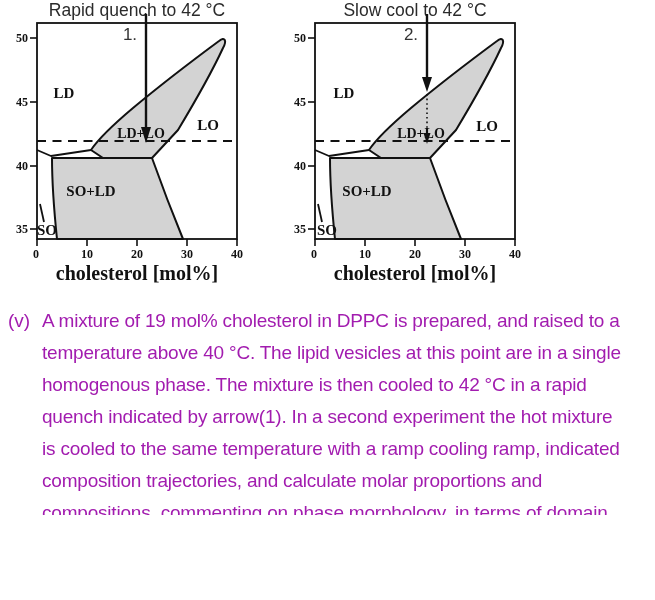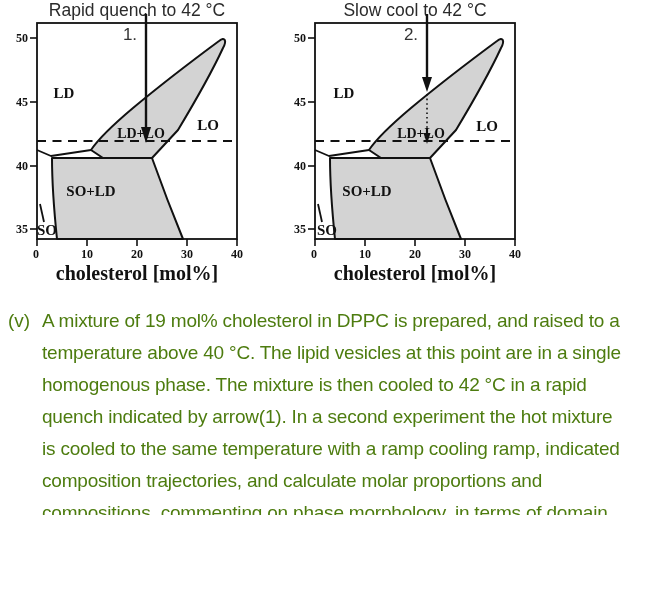--- a/index.html
+++ b/index.html
@@ -1,18 +1,18 @@
 <!DOCTYPE html>
 <html><head>
 <meta charset="utf-8">
 <style>
   html,body { margin:0; padding:0; background:#ffffff; }
   .page {
     position:relative; width:655px; height:515px; background:#ffffff;
-    font-family:"Liberation Sans", sans-serif; color:#4d7c0f; overflow:hidden;
+    font-family:"Liberation Sans", sans-serif; color:#a21caf; overflow:hidden;
   }
   .fig { position:absolute; left:0; top:0; }
 
   
   .frame      { fill:none; stroke:#111; stroke-width:1.8px; }
   .region     { fill:#d3d3d3; stroke:#111; stroke-width:2px; stroke-linejoin:round; }
   .pline      { fill:none; stroke:#111; stroke-width:1.8px; stroke-linejoin:round; }
   .dash42     { stroke:#111; stroke-width:2.2px; stroke-dasharray:9 6.5; }
   .tick       { stroke:#111; stroke-width:1.6px; }
   .ticklabel  { font:bold 12px "Liberation Serif", serif; fill:#111; }

